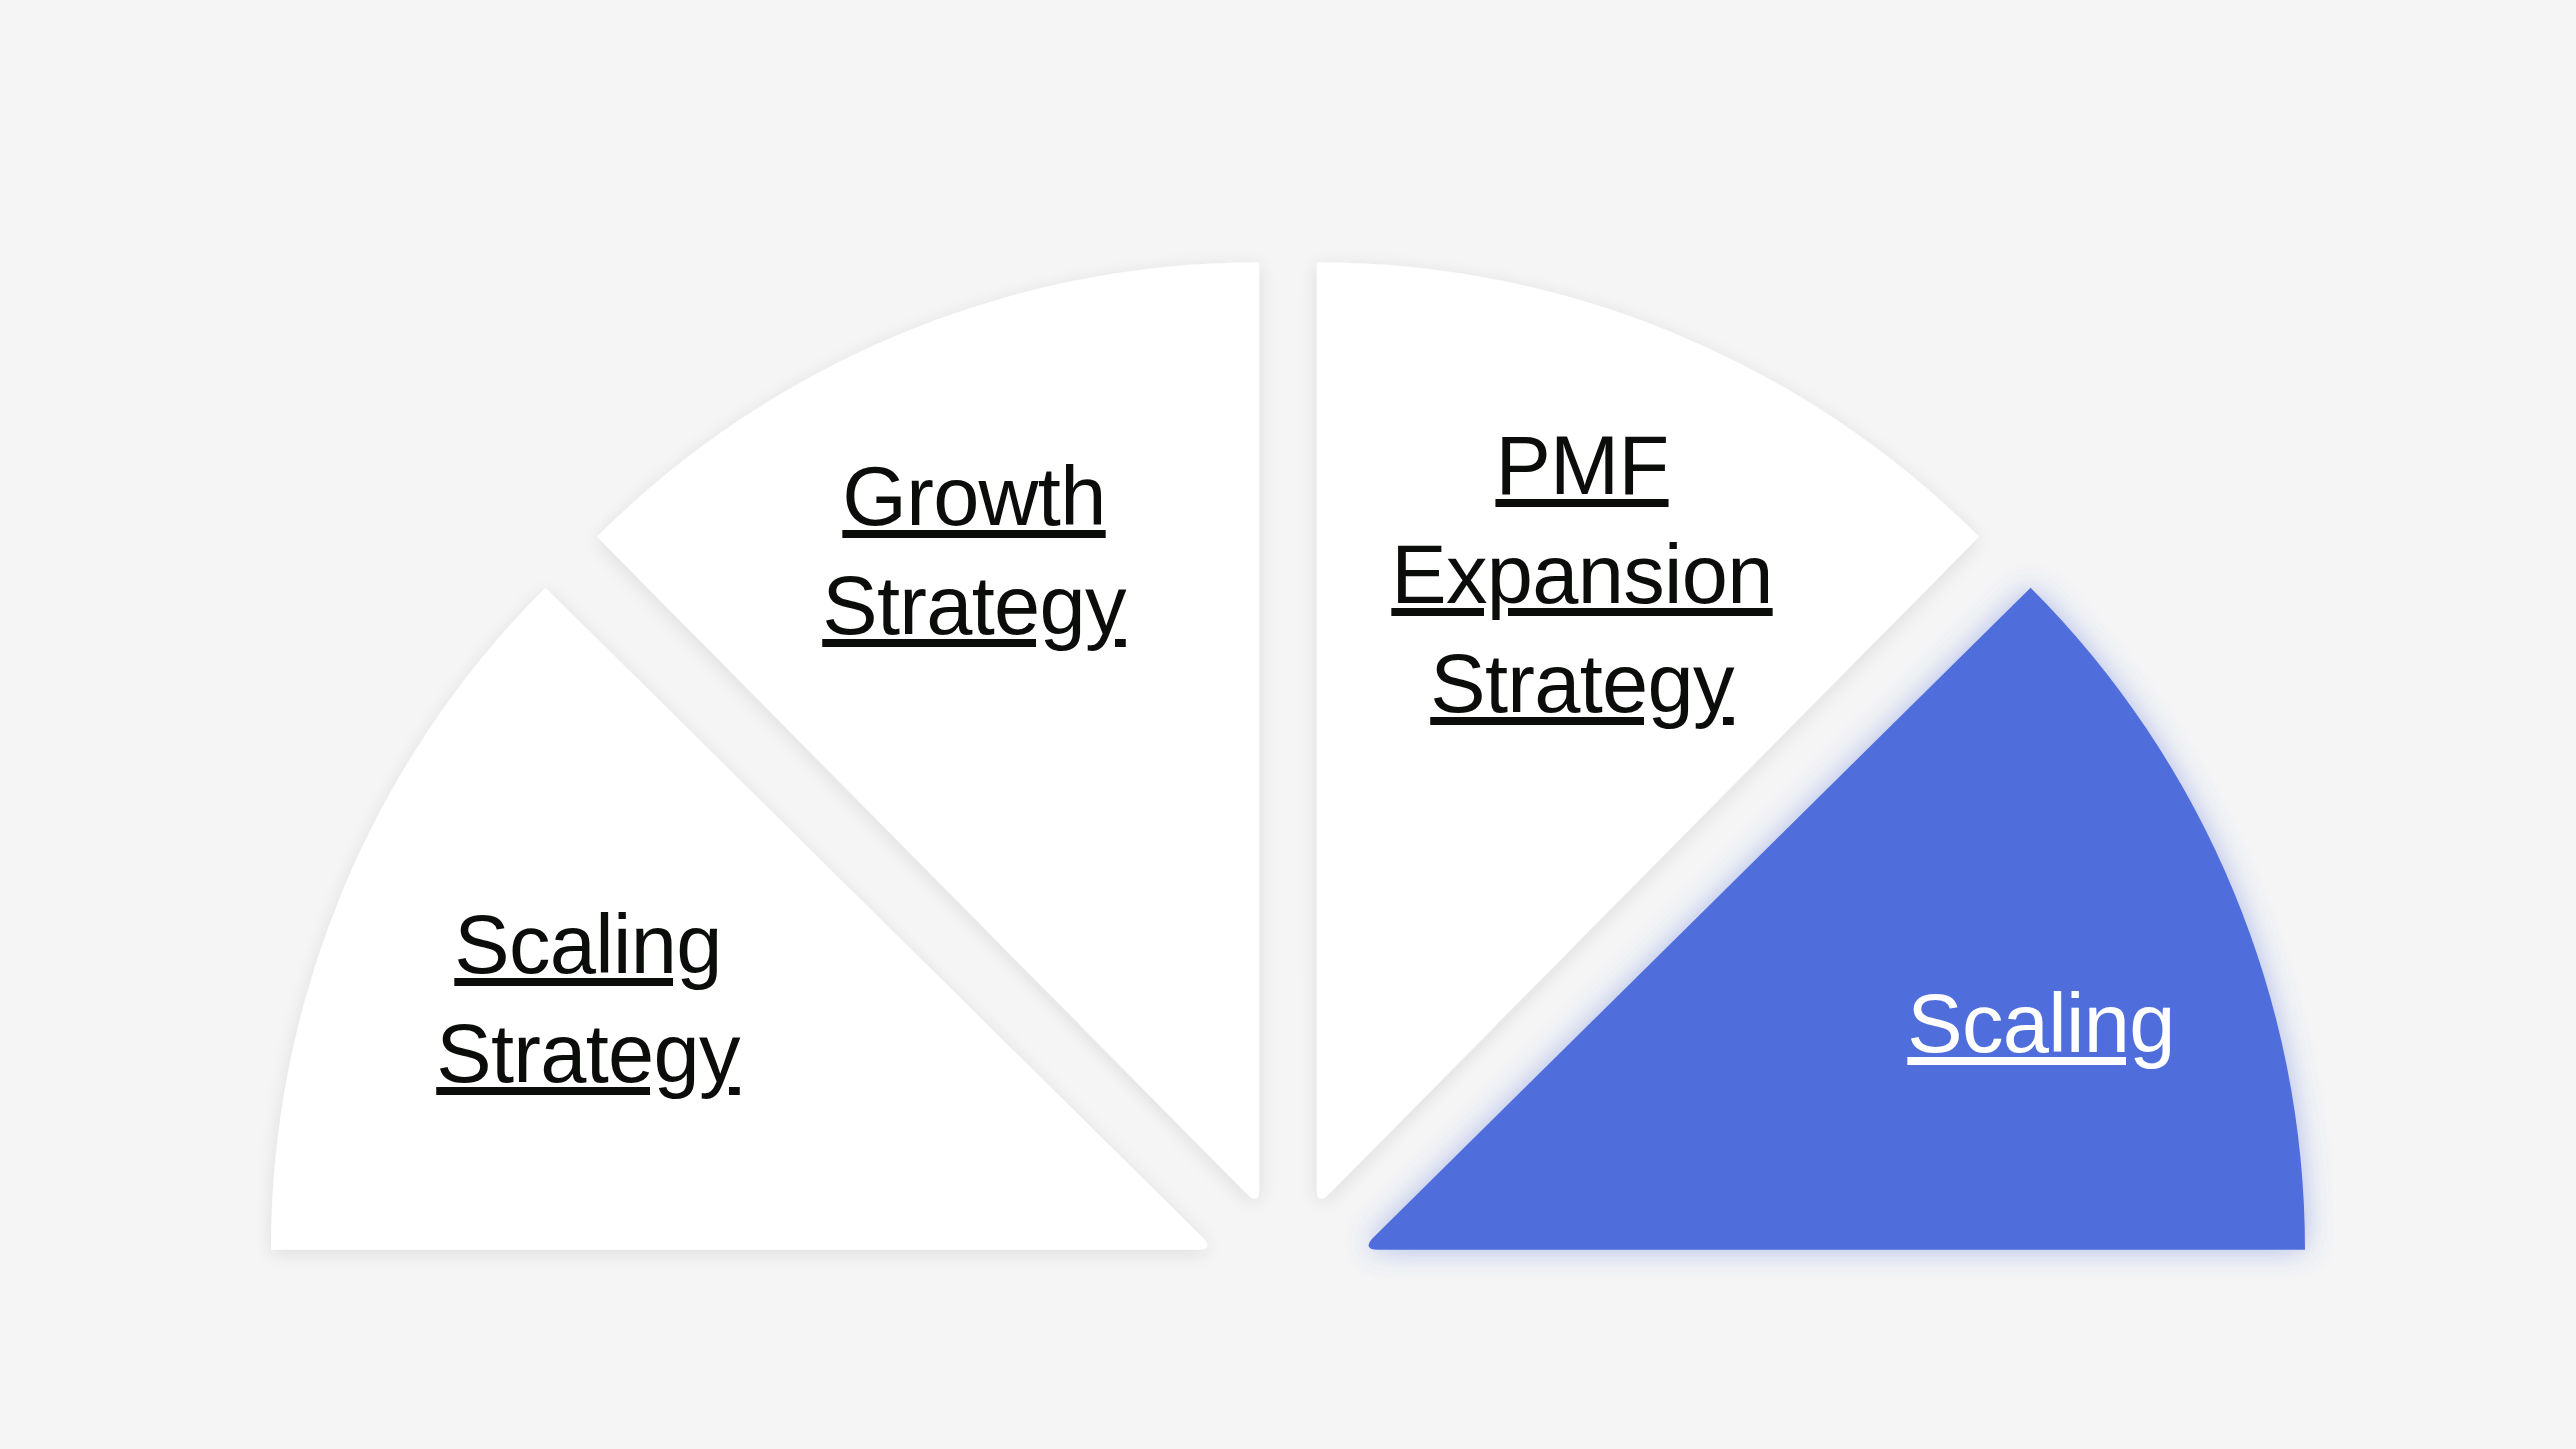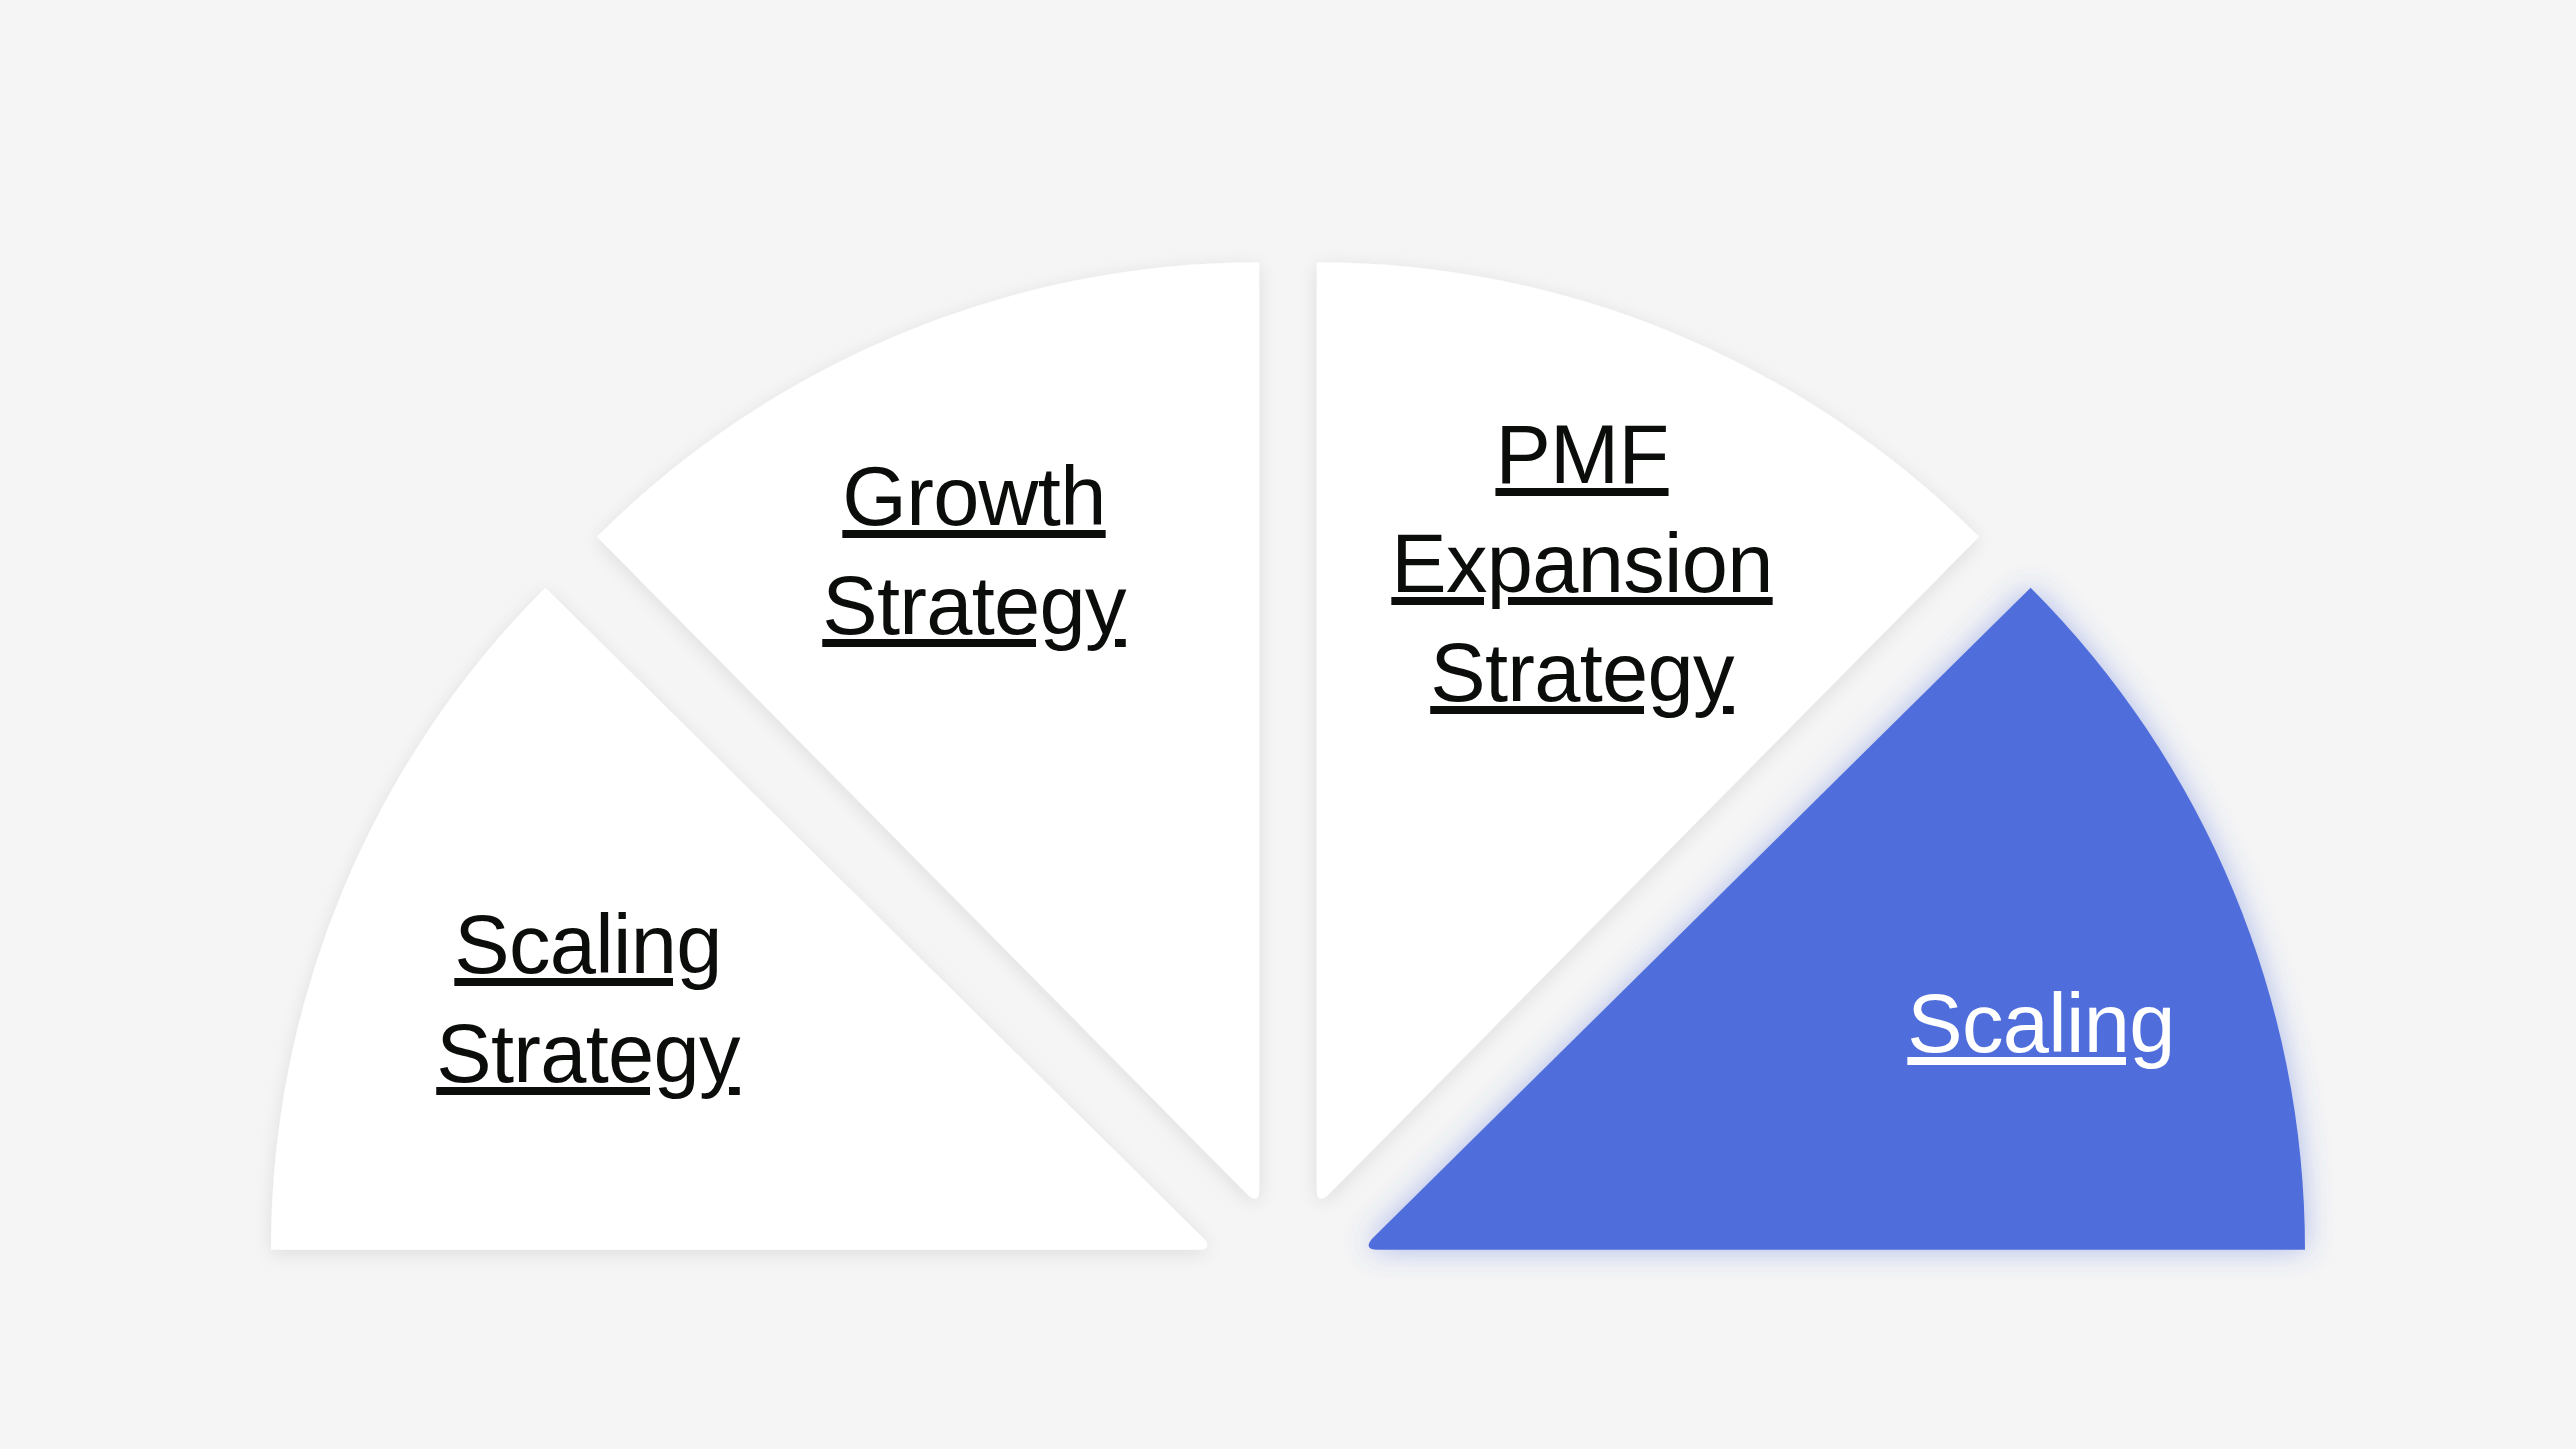--- a/index.html
+++ b/index.html
@@ -79,21 +79,21 @@
   <div class="slice-label" style="left:588px; top:890px;">
     <span class="line">Scaling</span>
     <span class="line">Strategy</span>
   </div>
 
   <div class="slice-label" style="left:974px; top:442px;">
     <span class="line">Growth</span>
     <span class="line">Strategy</span>
   </div>
 
-  <div class="slice-label" style="left:1582px; top:400px;">
+  <div class="slice-label" style="left:1582px; top:411px;">
     <span class="line">PMF</span>
     <span class="line">Expansion</span>
     <span class="line">Strategy</span>
   </div>
 
   <div class="slice-label active" style="left:2041px; top:969px;">
     <span class="line">Scaling</span>
   </div>
 </div>
 

